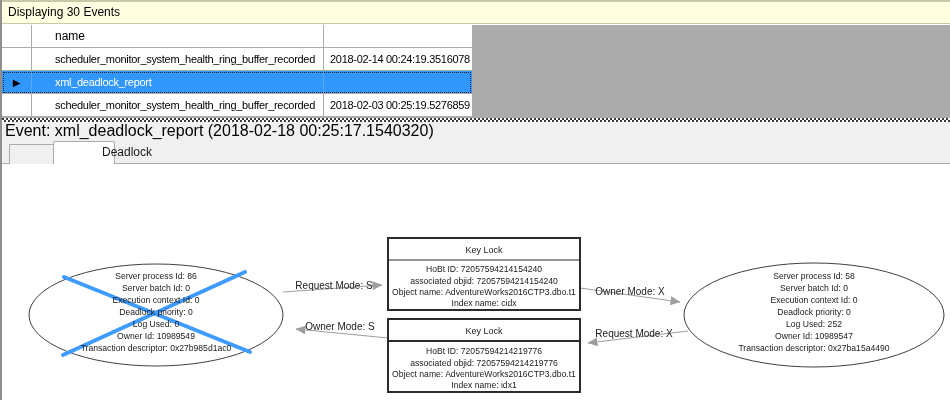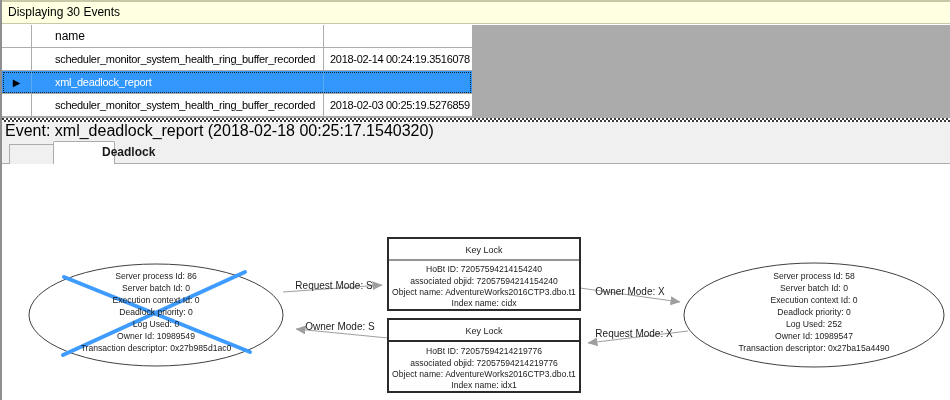--- a/index.html
+++ b/index.html
@@ -34,21 +34,21 @@
   .event-bar { position:absolute; left:0; top:122px; width:950px; height:18px;
     background:#F0F0F0; font-size:16px; color:#000; padding-left:5px; line-height:18px; }
 
   .tab-strip { position:absolute; left:0; top:140px; width:950px; height:24px;
     background:#F0F0F0; border-bottom:1px solid #ACACAC; }
   .tab { position:absolute; font-size:12px; color:#1a1a1a; text-align:center; cursor:default;padding-left:48px; }
   .tab-inactive { left:9px; top:4px; height:20px; width:44px; line-height:19px;
     background:#F0F0F0; border:1px solid #ACACAC; border-bottom:none; }
   .tab-active { left:53px; top:1px; height:23px; width:62px; line-height:21px;
     background:#fff; border:1px solid #ACACAC; border-bottom:none; z-index:2;
-    border-radius:2px 2px 0 0;font-weight:bold; }
+    border-radius:2px 2px 0 0; }
 
   .content { position:absolute; left:0; top:164px; width:950px; height:236px; background:#fff; }
 
   svg text { fill:#1a1a1a; }
   .node-text { font-size:8.6px; }
   .box-title { font-size:9px; }
   .edge-label { font-size:10px; }
 </style>
 </head>
 <body>

